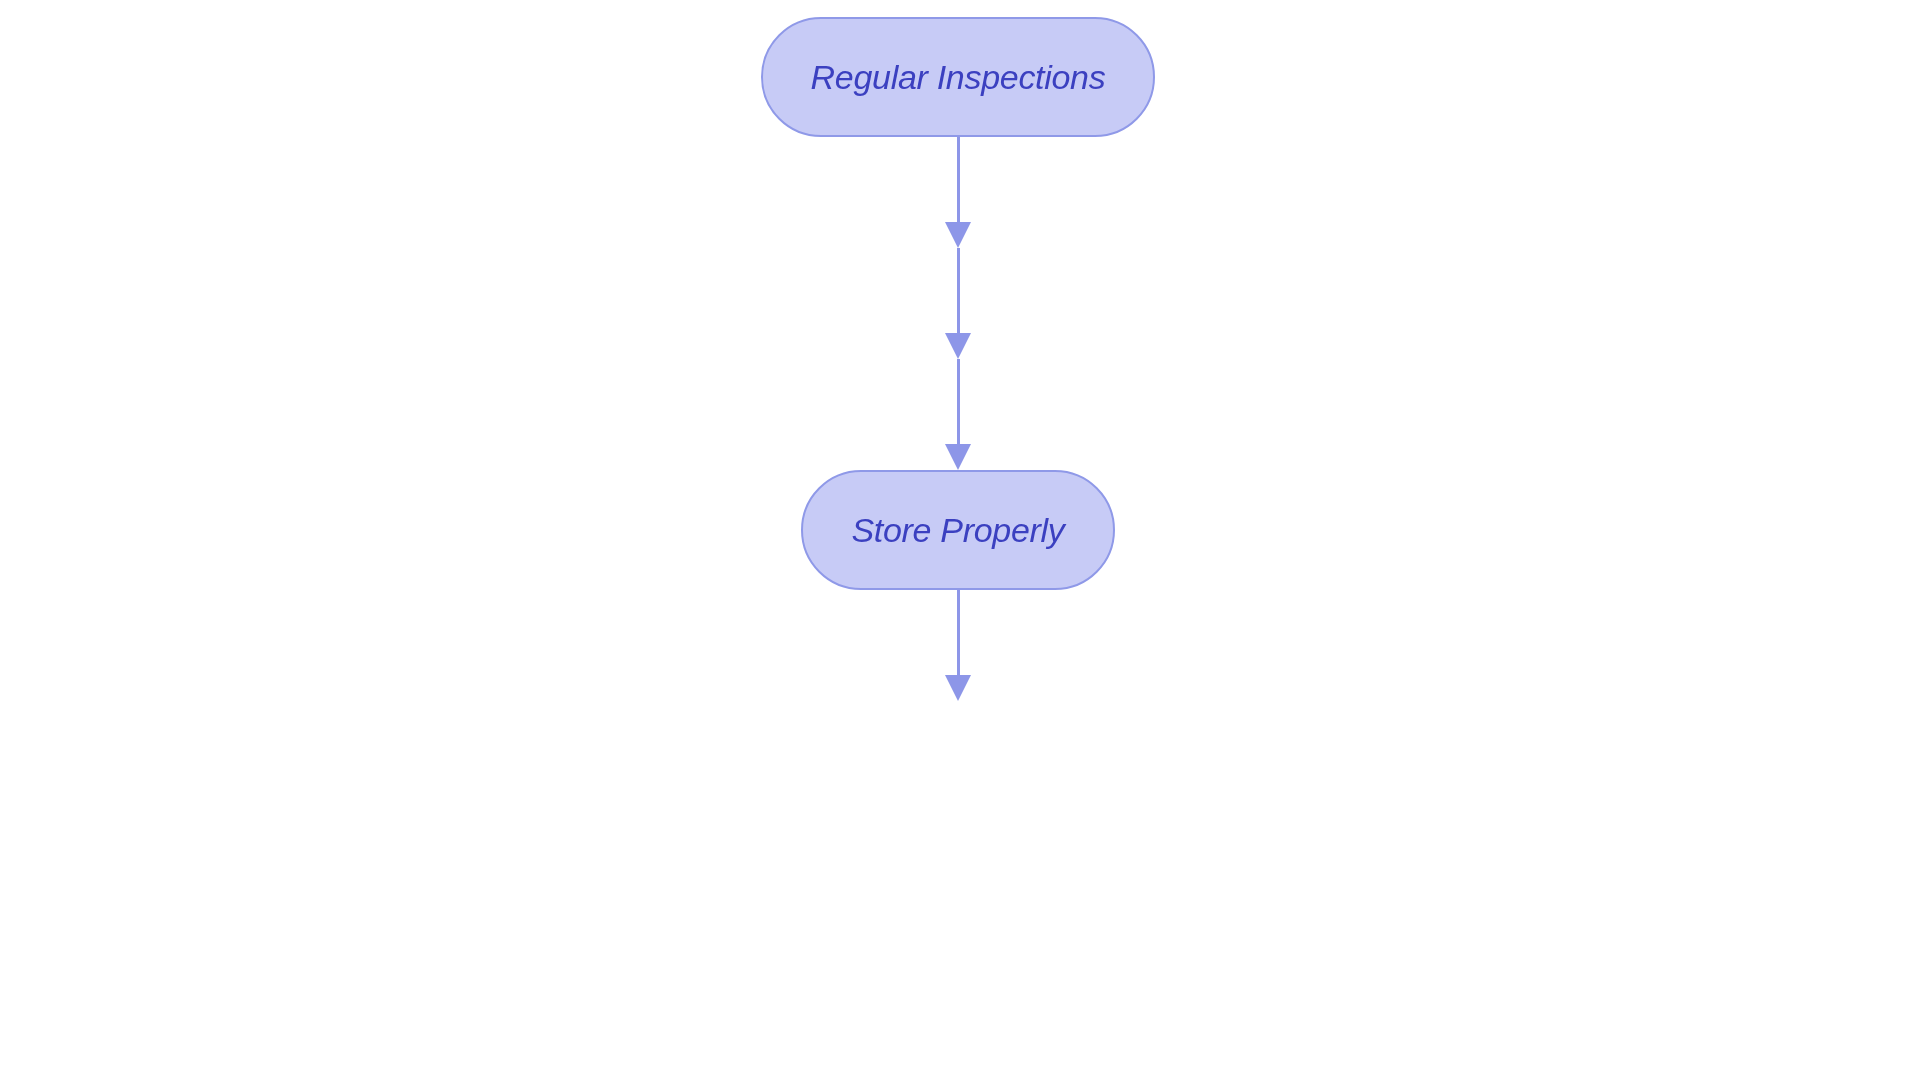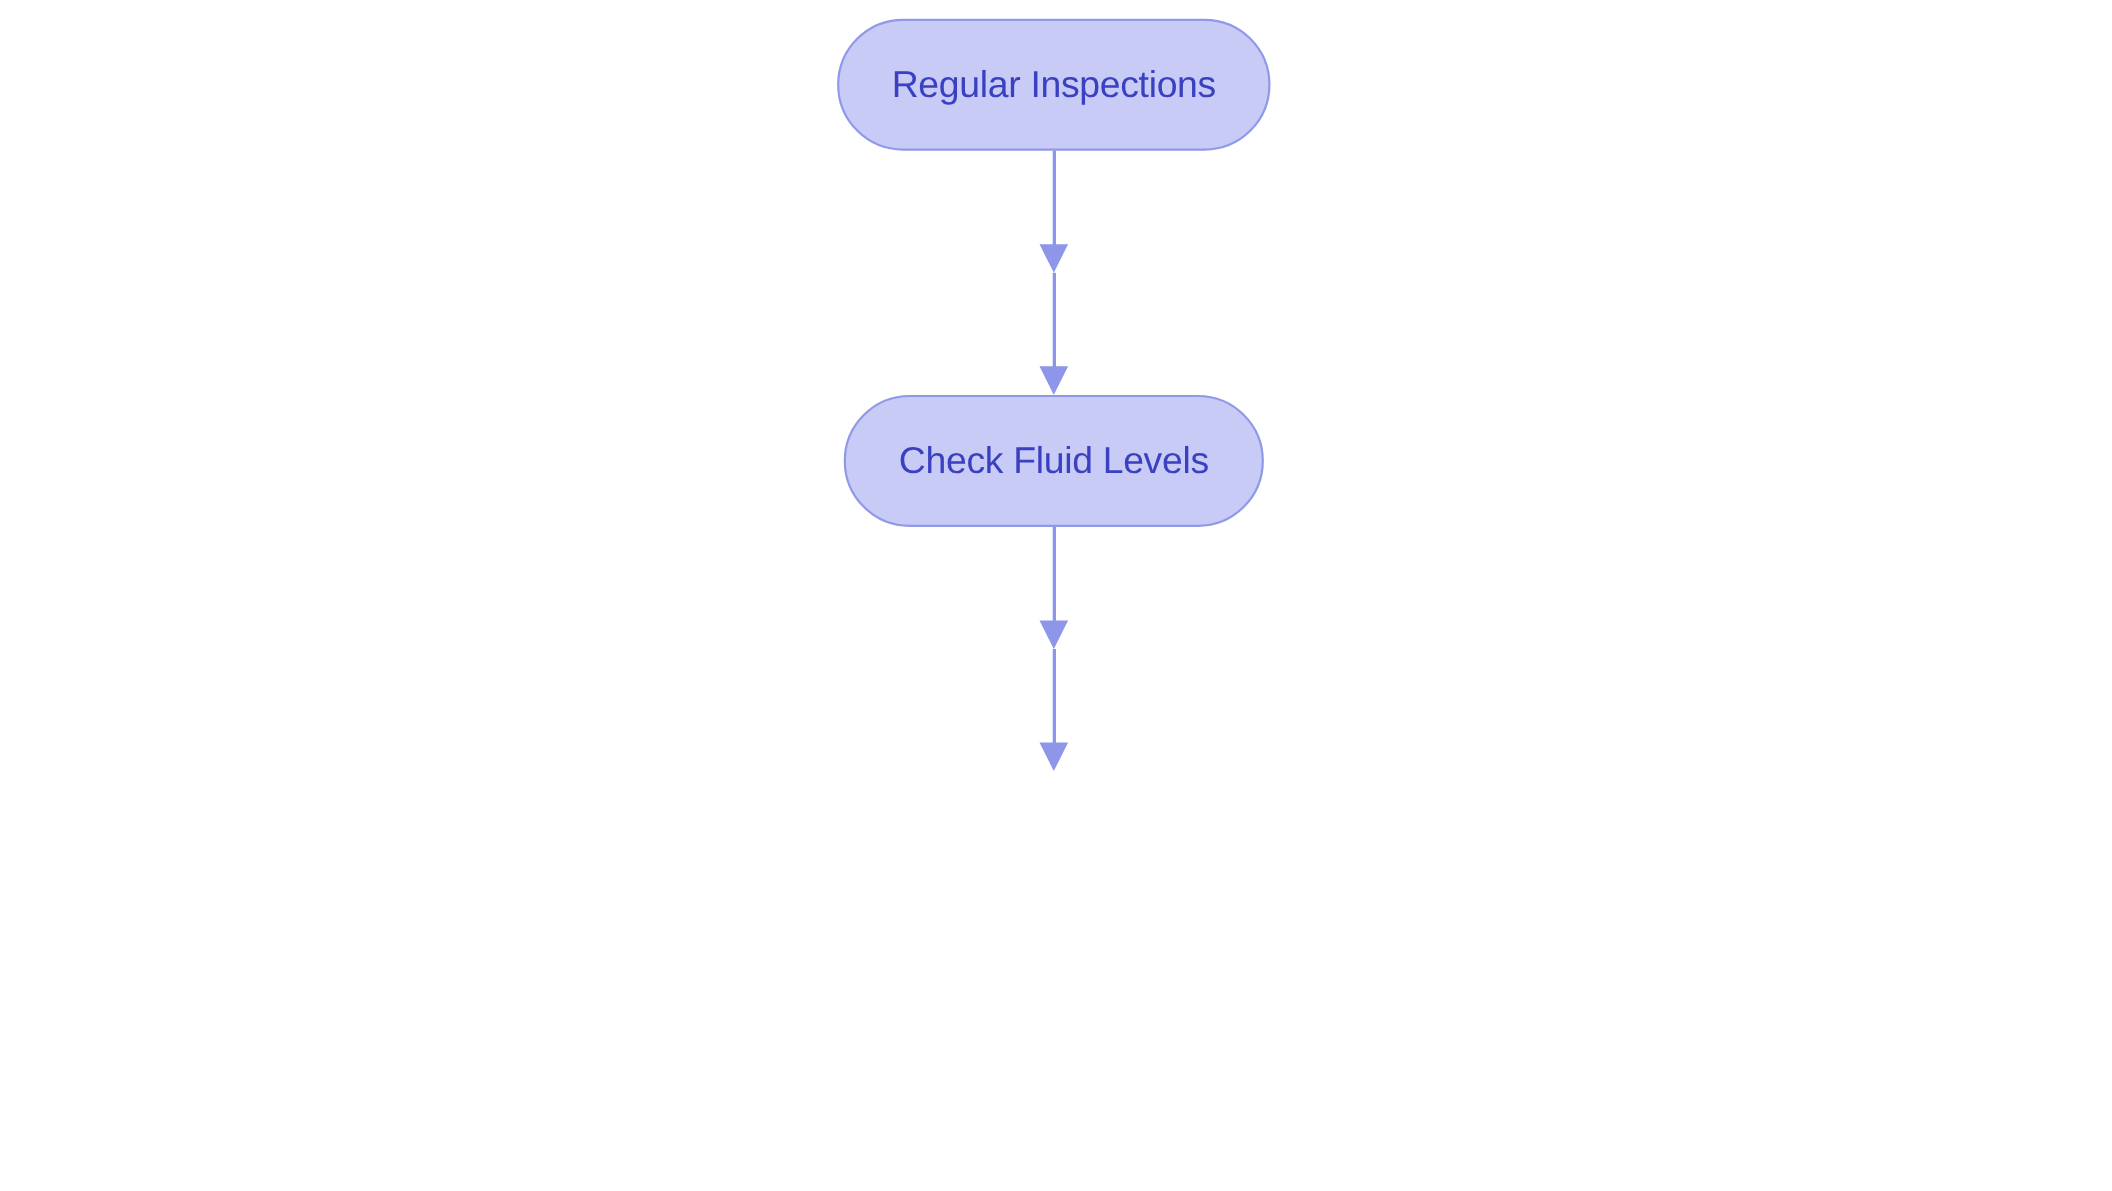--- a/index.html
+++ b/index.html
@@ -31,20 +31,21 @@
     background: var(--node-fill, #c7cbf6);
     border: 2px solid var(--node-border, #8f99e8);
     display: flex;
     align-items: center;
     justify-content: center;
     padding: 0 48px;
     color: var(--node-text, #3b40c0);
     font-size: 34px;
     letter-spacing: -0.3px;
     white-space: nowrap;
+    font-style: italic;
   }
   .connector {
     height: 111px;
     display: flex;
     flex-direction: column;
     align-items: center;
   }
   .arrow-shaft {
     width: 3px;
     flex: 1 1 auto;
@@ -68,25 +69,25 @@
         <span>Regular Inspections</span>
       </div>
       <div class="connector">
         <div class="arrow-shaft"></div>
         <div class="arrow-head"></div>
       </div>
       <div class="connector">
         <div class="arrow-shaft"></div>
         <div class="arrow-head"></div>
       </div>
-      <div class="node">
-        <span>Check Fluid Levels</span>
-      </div>
       <div class="connector">
         <div class="arrow-shaft"></div>
         <div class="arrow-head"></div>
+      </div>
+      <div class="node">
+        <span>Store Properly</span>
       </div>
       <div class="connector">
         <div class="arrow-shaft"></div>
         <div class="arrow-head"></div>
       </div>
     </div>
 </div>
 
 </body></html>

